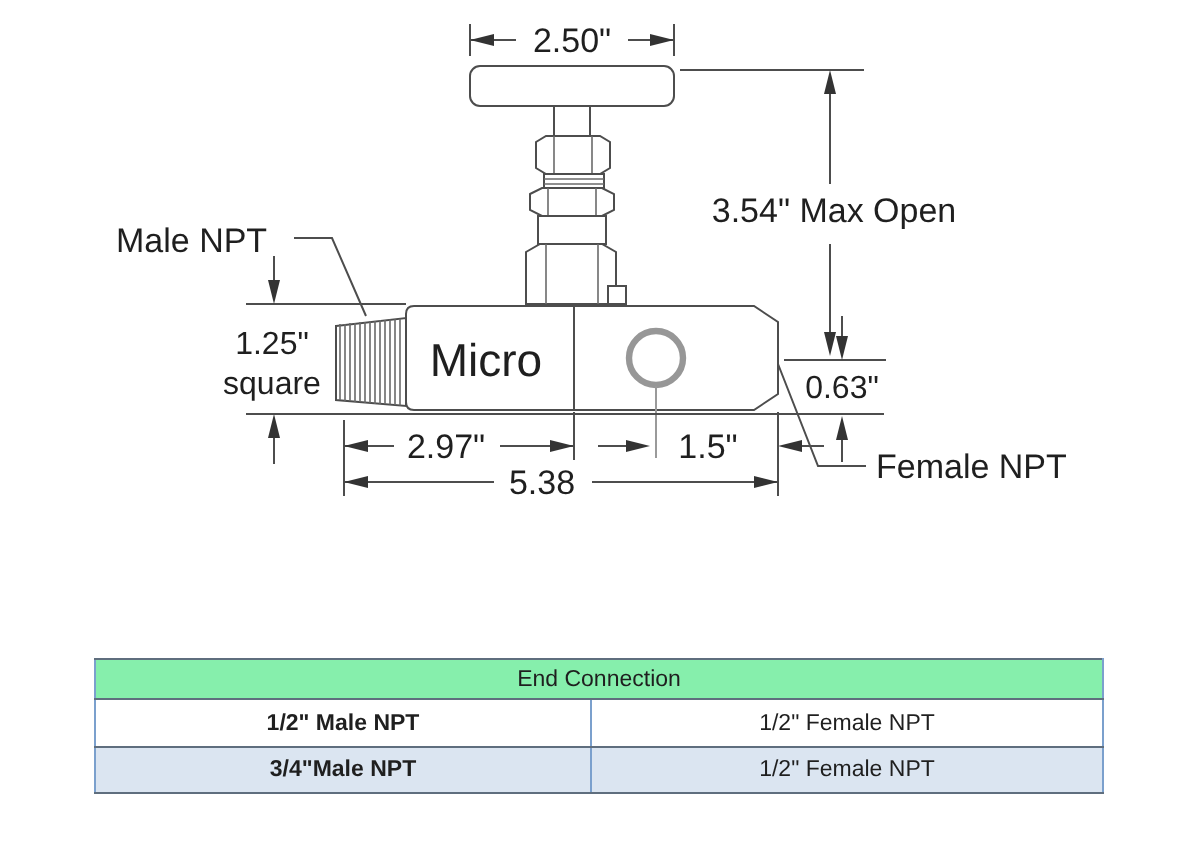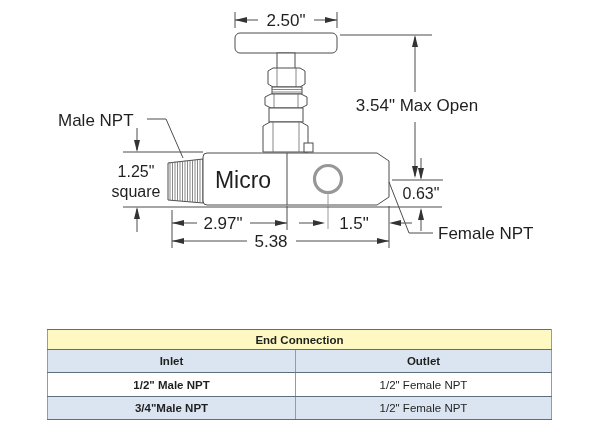--- a/index.html
+++ b/index.html
@@ -25,21 +25,21 @@
     font-size:11.5px;color:#1f1f1f;
   }
   .spec-table td{
     border-top:1px solid #5f6e7e;
     border-bottom:1px solid #5f6e7e;
     border-left:1px solid #7ba0cd;
     border-right:1px solid #7ba0cd;
     text-align:center;vertical-align:middle;
     padding:0;
   }
-  .row-title td{height:19px;background:#fef9c3;font-weight:bold;}
+  .row-title td{height:19px;background:#86efac;font-weight:normal;}
   .row-head td{height:22px;background:#dbe5f1;font-weight:bold;}
   .row-a td{height:23px;background:#ffffff;}
   .row-b td{height:22px;background:#dbe5f1;}
   .cell-bold{font-weight:bold;}
 </style>
 </head>
 <body>
 
 <svg id="drawing" width="600" height="310" viewBox="0 0 600 310">
 
@@ -175,24 +175,20 @@
 
 <table class="spec-table">
   <colgroup>
       <col style="width:248px">
       <col style="width:256px">
     </colgroup>
   <tbody>
       <tr class="row-title">
     <td colspan="2">End Connection</td>
   </tr>
-  <tr class="row-head">
-    <td class="cell-bold">Inlet</td>
-    <td class="cell-bold">Outlet</td>
-  </tr>
   <tr class="row-a">
     <td class="cell-bold">1/2" Male NPT</td>
     <td>1/2" Female NPT</td>
   </tr>
   <tr class="row-b">
     <td class="cell-bold">3/4"Male NPT</td>
     <td>1/2" Female NPT</td>
   </tr>
 </tbody>
   </table>

